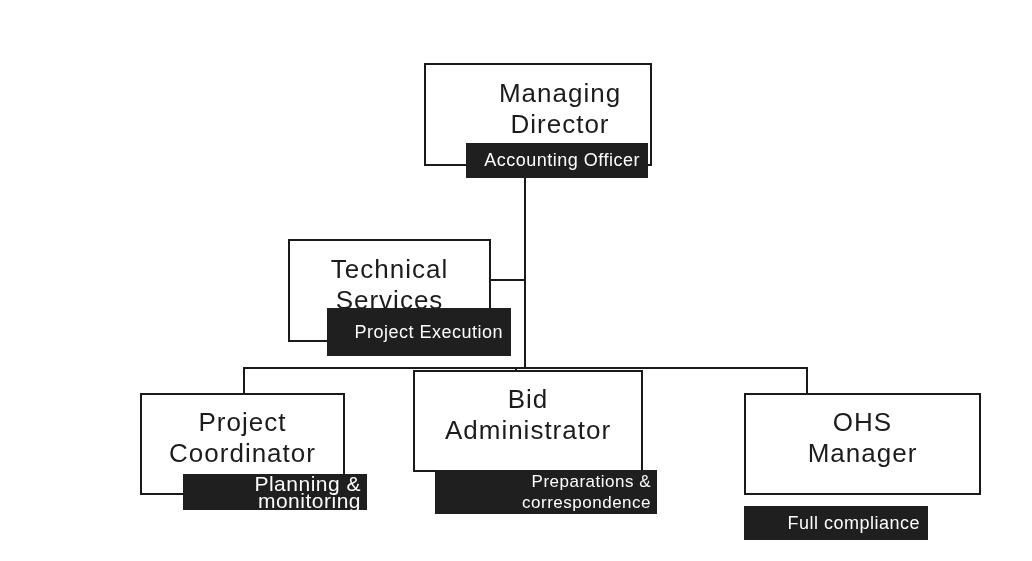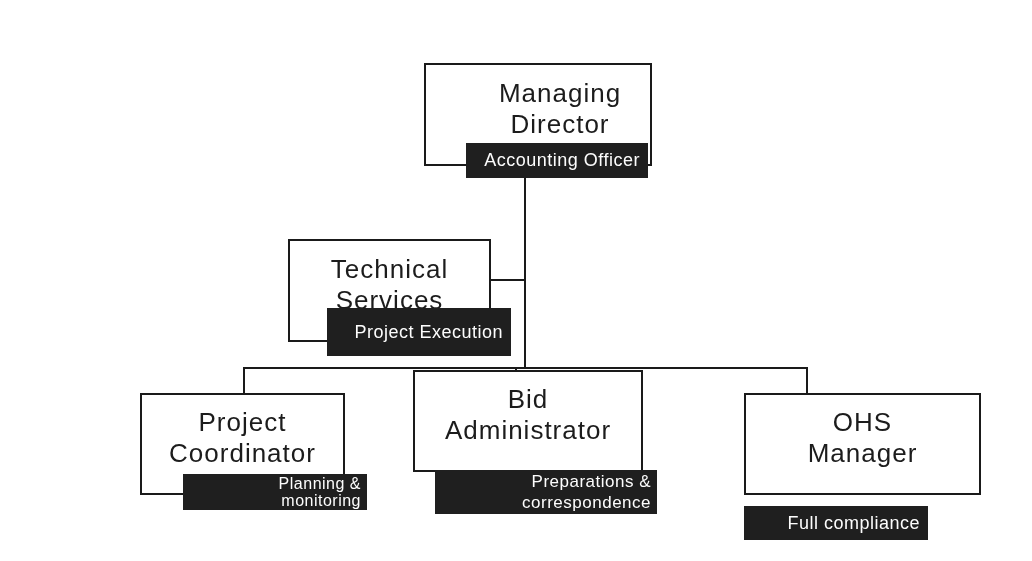--- a/index.html
+++ b/index.html
@@ -66,21 +66,21 @@
     justify-content: flex-end;
     text-align: right;
     white-space: pre-line;
     font-size: 18px;
     letter-spacing: 0.5px;
     padding-right: 8px;
   }
   #tag-md  { left: 466px; top: 143px; width: 182px; height: 35px; }
   #tag-ts  { left: 327px; top: 308px; width: 184px; height: 48px; }
   #tag-pc  { left: 183px; top: 474px; width: 184px; height: 36px;
-             font-size: 16px; line-height: 17px; padding-right: 6px; }
+             font-size: 21px; line-height: 17px; padding-right: 6px; }
   #tag-ba  { left: 435px; top: 470px; width: 222px; height: 44px;
              font-size: 17px;  line-height: 21px; padding-right: 6px; }
   #tag-ohs { left: 744px; top: 474px; width: 184px; height: 34px; margin-top: 32px; }
 </style>
 </head>
 <body>
 
 <div id="canvas">
 
   <div class="line" id="line-trunk"></div>

